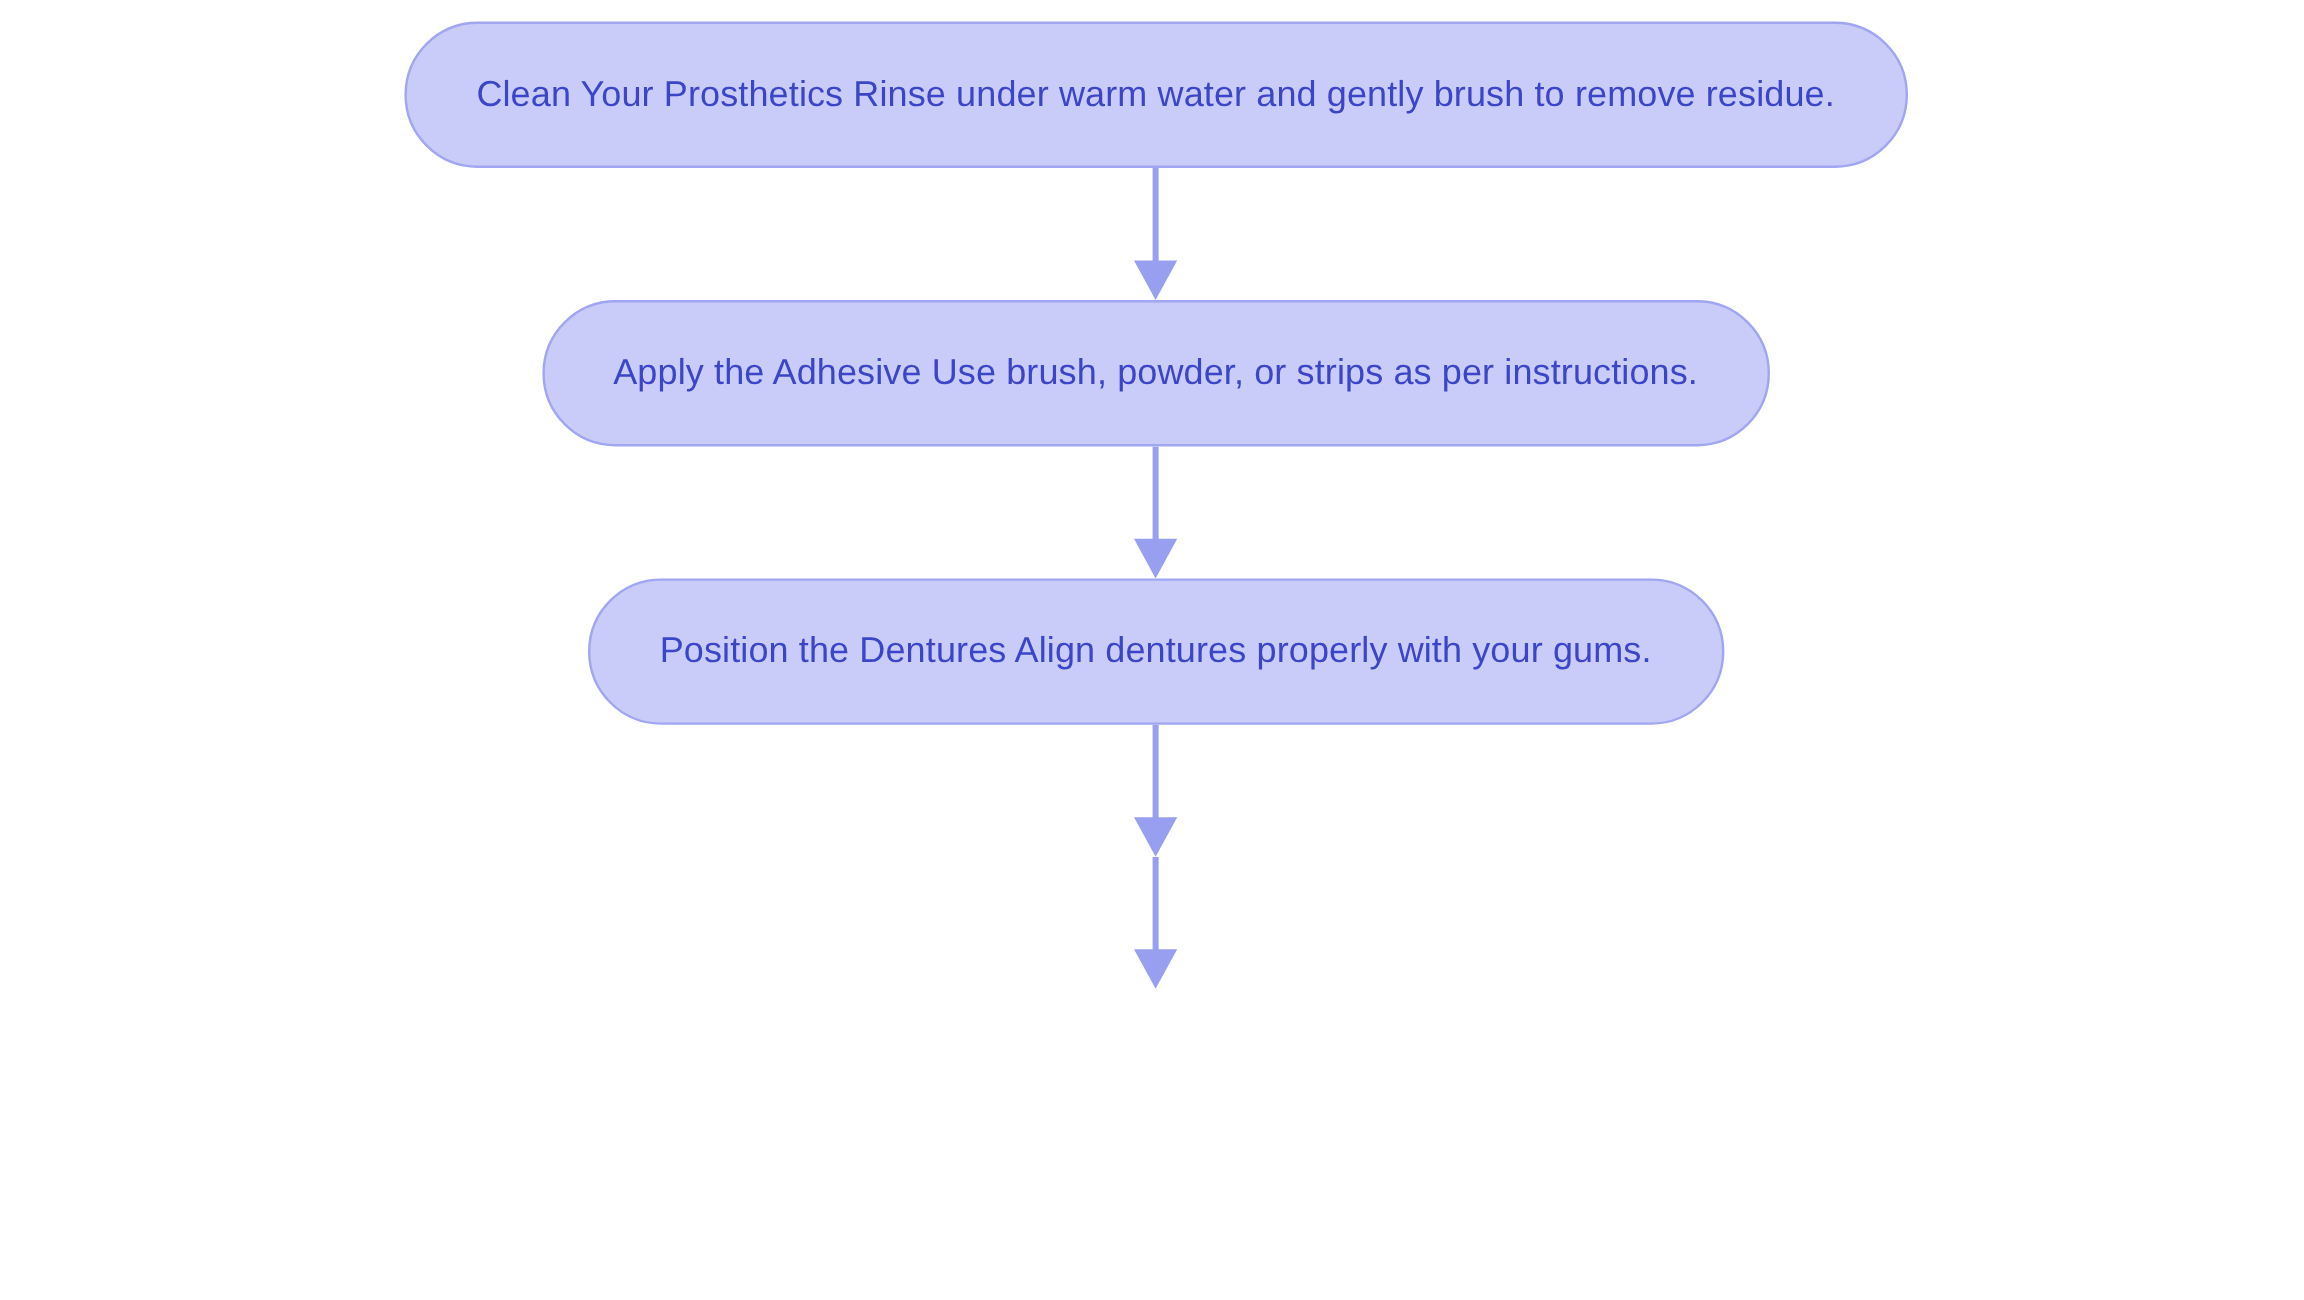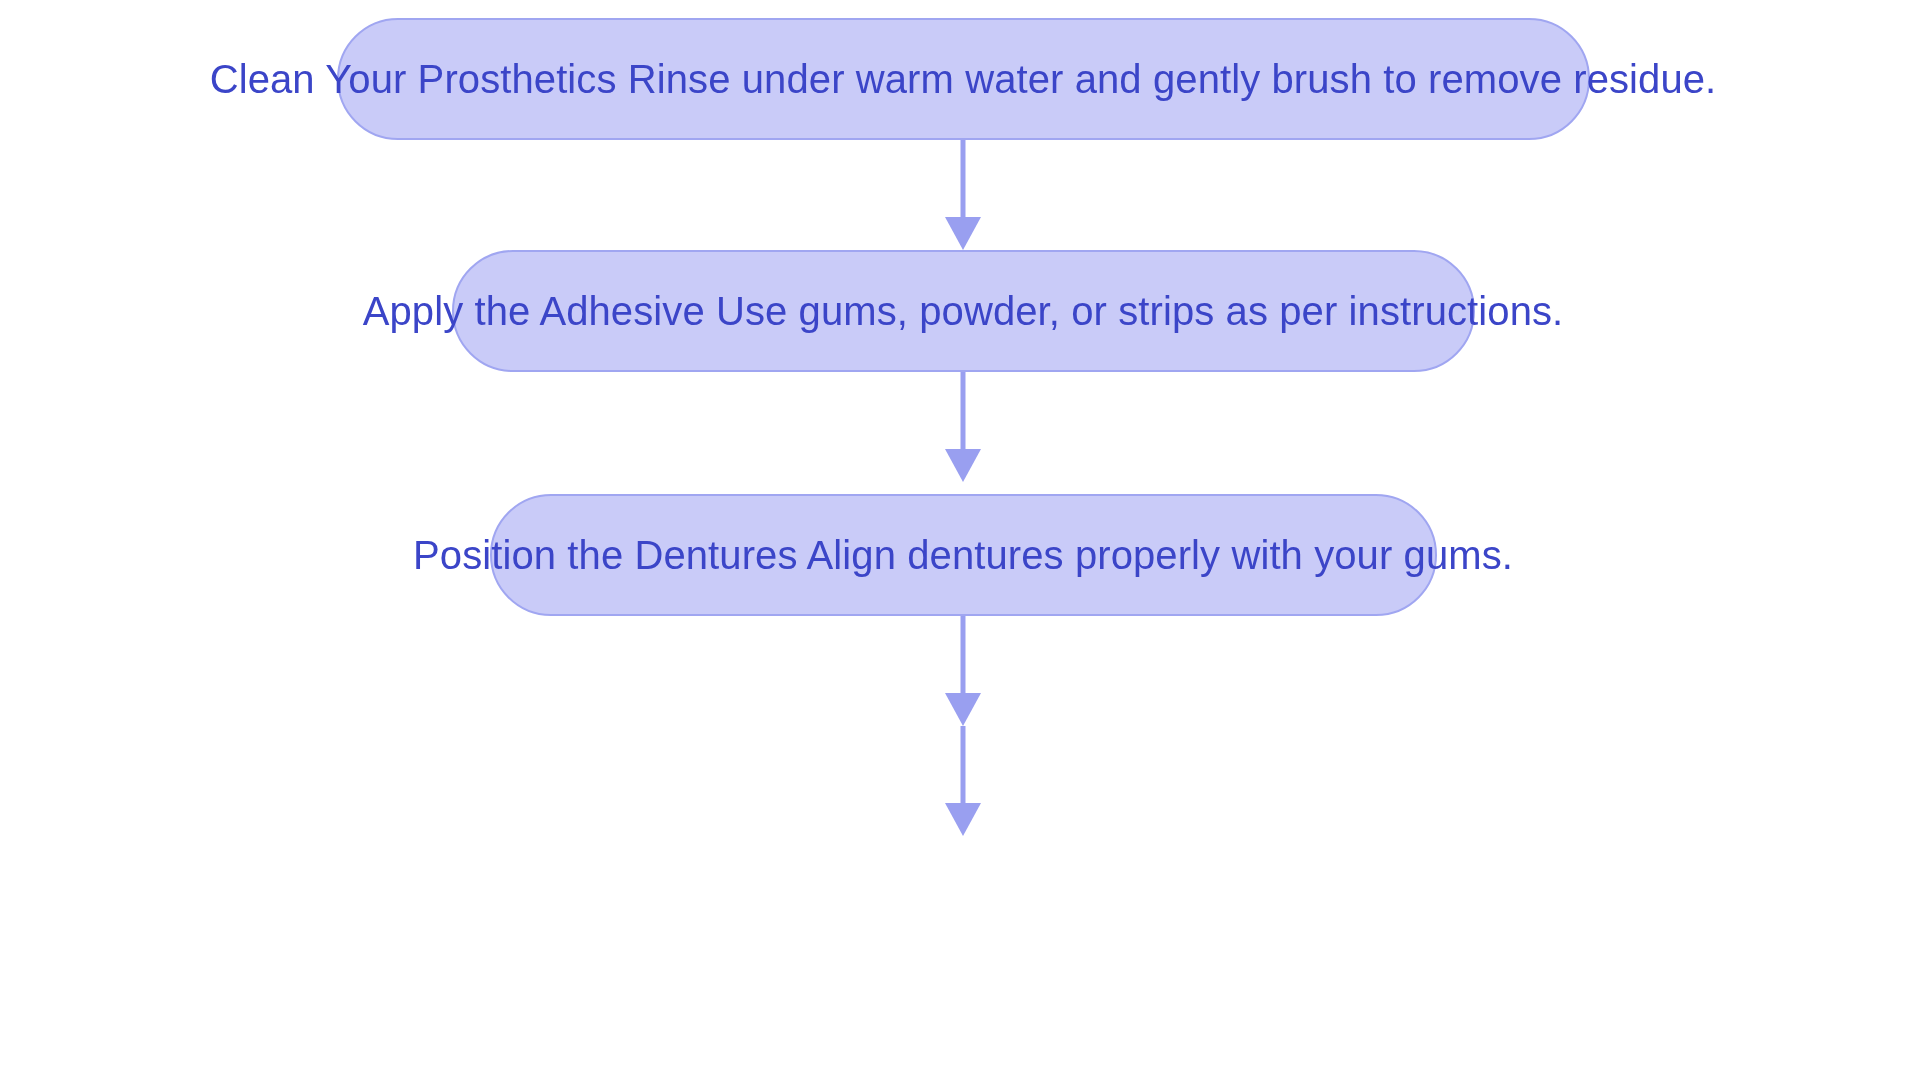--- a/index.html
+++ b/index.html
@@ -29,27 +29,27 @@
   .node {
     height: 122px;
     border: 2px solid var(--node-border);
     border-radius: 61px;
     background: var(--node-fill);
     color: var(--node-text-color);
     display: flex;
     align-items: center;
     justify-content: center;
     white-space: nowrap;
-    font-size: 40px;
+    font-size: 30px;
     font-weight: 400;
     letter-spacing: 0.1px;
   }
   .n1 { width: 1253px; }
   .n2 { width: 1023px; }
-  .n3 { width: 947px; margin-top: 12px; }
+  .n3 { width: 947px; }
   .n4 { width: 775px; }
   .n5 { width: 1025px; }
   .connector {
     display: block;
     width: 40px;
     height: 110px;
     flex: 0 0 110px;
   }
   .connector line {
     stroke: var(--arrow-color);
@@ -67,21 +67,21 @@
   <div class="node n1">
     <span>Clean Your Prosthetics Rinse under warm water and gently brush to remove residue.</span>
   </div>
 
   <svg class="connector" viewBox="0 0 40 110" aria-hidden="true">
     <line x1="20" y1="0" x2="20" y2="81"></line>
     <polygon points="2,77 38,77 20,110"></polygon>
   </svg>
 
   <div class="node n2">
-    <span>Apply the Adhesive Use gums, powder, or strips as per instructions.</span>
+    <span>Apply the Adhesive Use brush, powder, or strips as per instructions.</span>
   </div>
 
   <svg class="connector" viewBox="0 0 40 110" aria-hidden="true">
     <line x1="20" y1="0" x2="20" y2="81"></line>
     <polygon points="2,77 38,77 20,110"></polygon>
   </svg>
 
   <div class="node n3">
     <span>Position the Dentures Align dentures properly with your gums.</span>
   </div>

